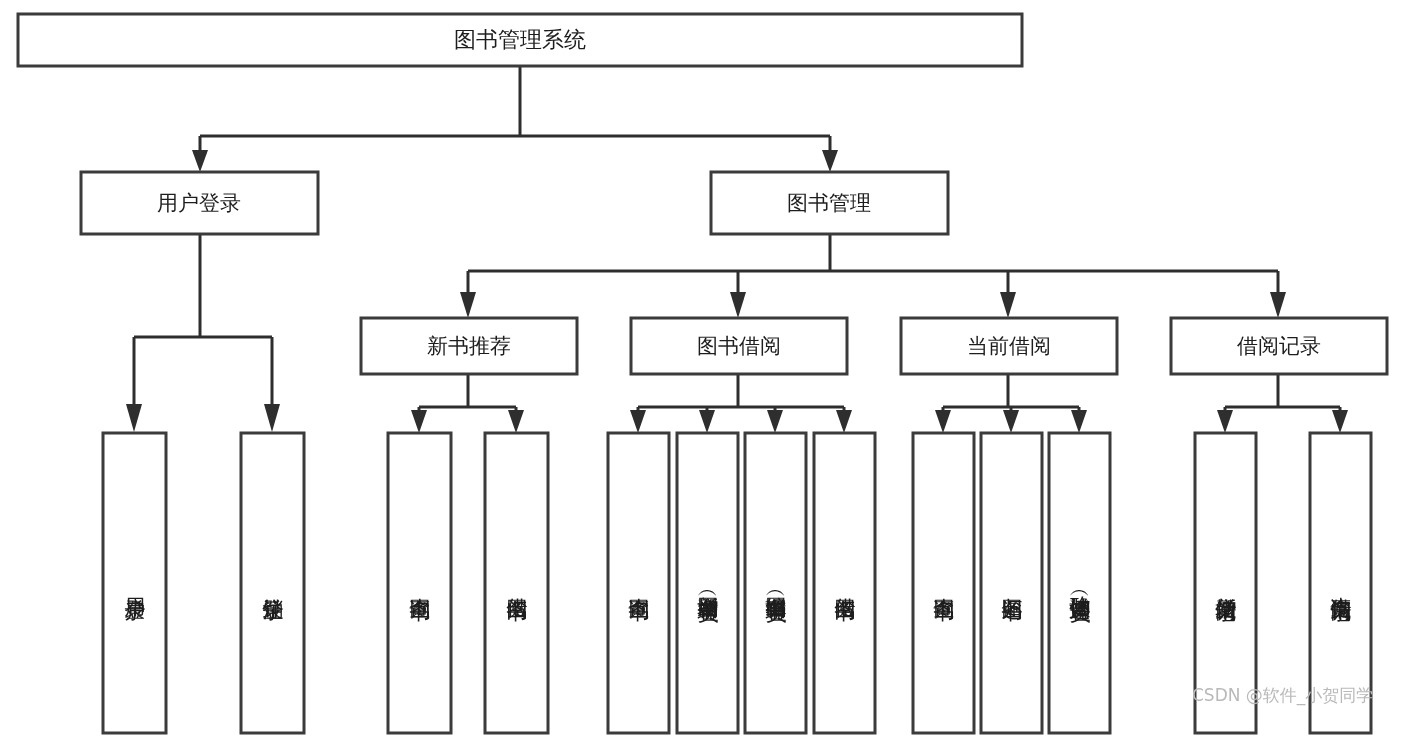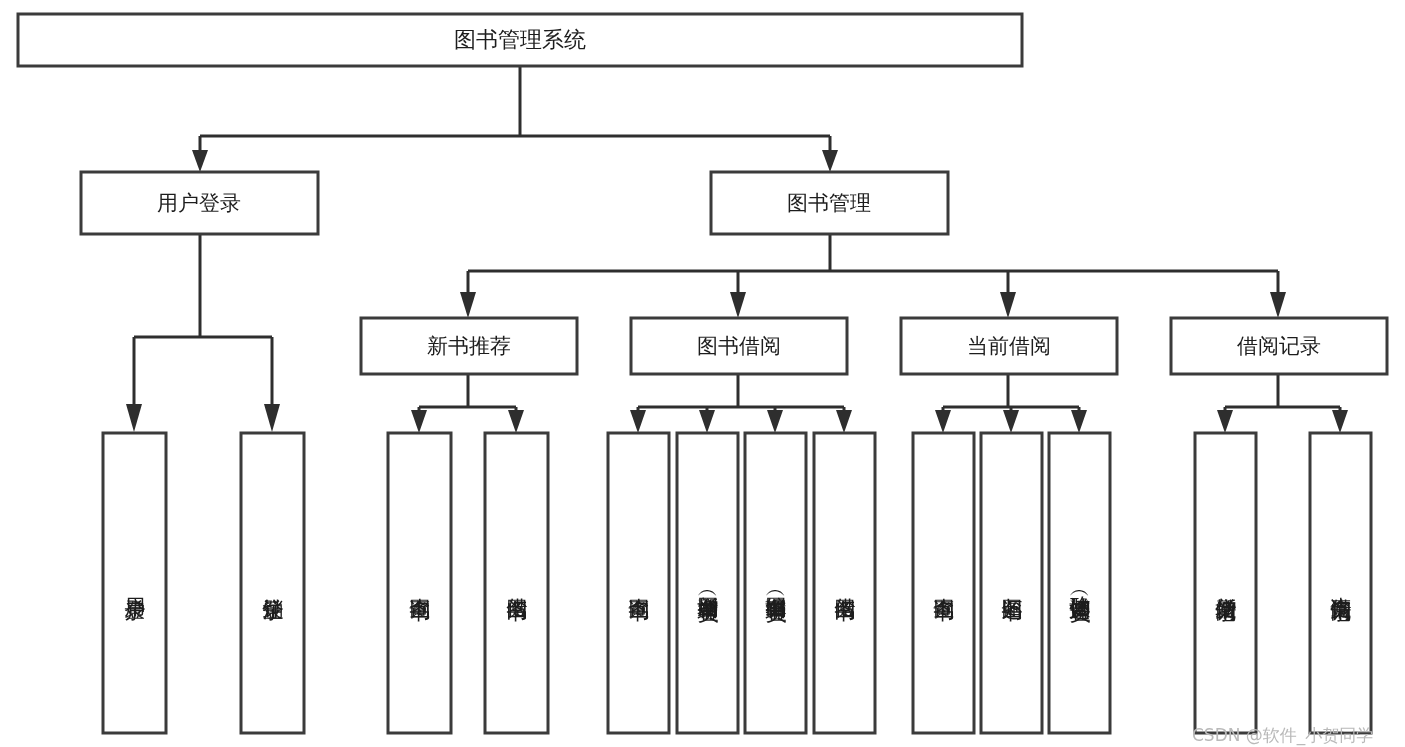--- a/index.html
+++ b/index.html
@@ -74,21 +74,21 @@
     white-space: nowrap;
     pointer-events: none;
   }
   .watermark {
     position: absolute;
     font-family: "DejaVu Sans", "Liberation Sans", sans-serif;
     font-size: 17px;
     color: #b9b9b9;
     white-space: nowrap;
     left: 1192px;
-    top: 724px;
+    top: 684px;
   }
 </style>
 </head>
 <body>
 
 <div id="diagram-root">
 
   <svg id="tree-svg" viewBox="0 0 1405 747" xmlns="http://www.w3.org/2000/svg">
 
     <g>

